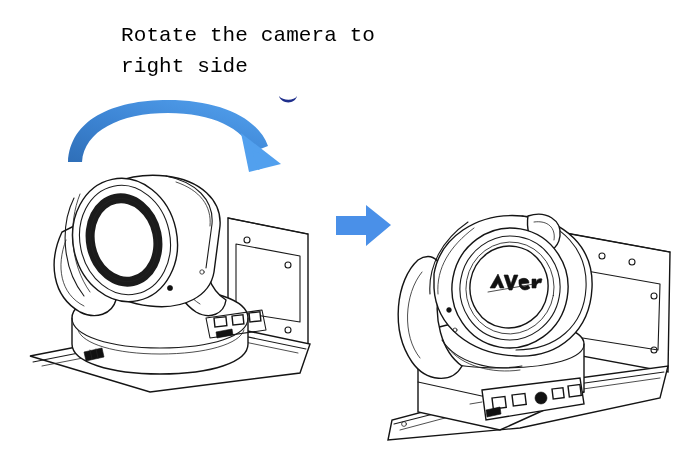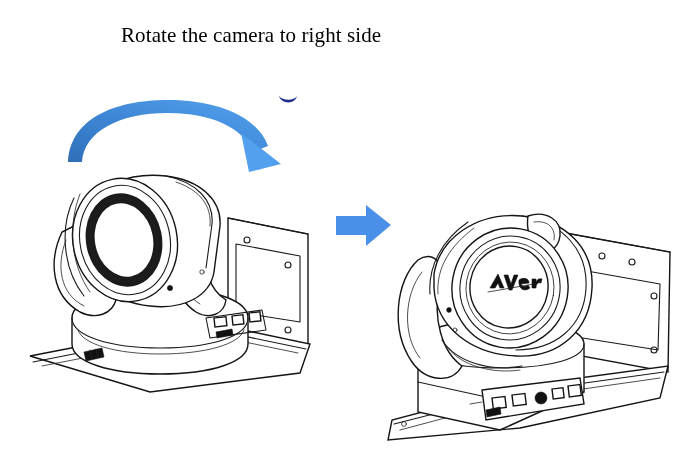--- a/index.html
+++ b/index.html
@@ -17,21 +17,21 @@
   }
   
   #caption {
     position: absolute;
     left: 121px;
     top: 20px;
     width: 330px;
     font-size: 21px;
     line-height: 31px;
     color: #000000;
-    font-family: Liberation Serif, serif;
+    font-family: Liberation Mono, monospace;
     white-space: pre-wrap;
     letter-spacing: 0.1px;
   }
   
   .art {
     position: absolute;
     left: 0;
     top: 0;
     width: 698px;
     height: 464px;

